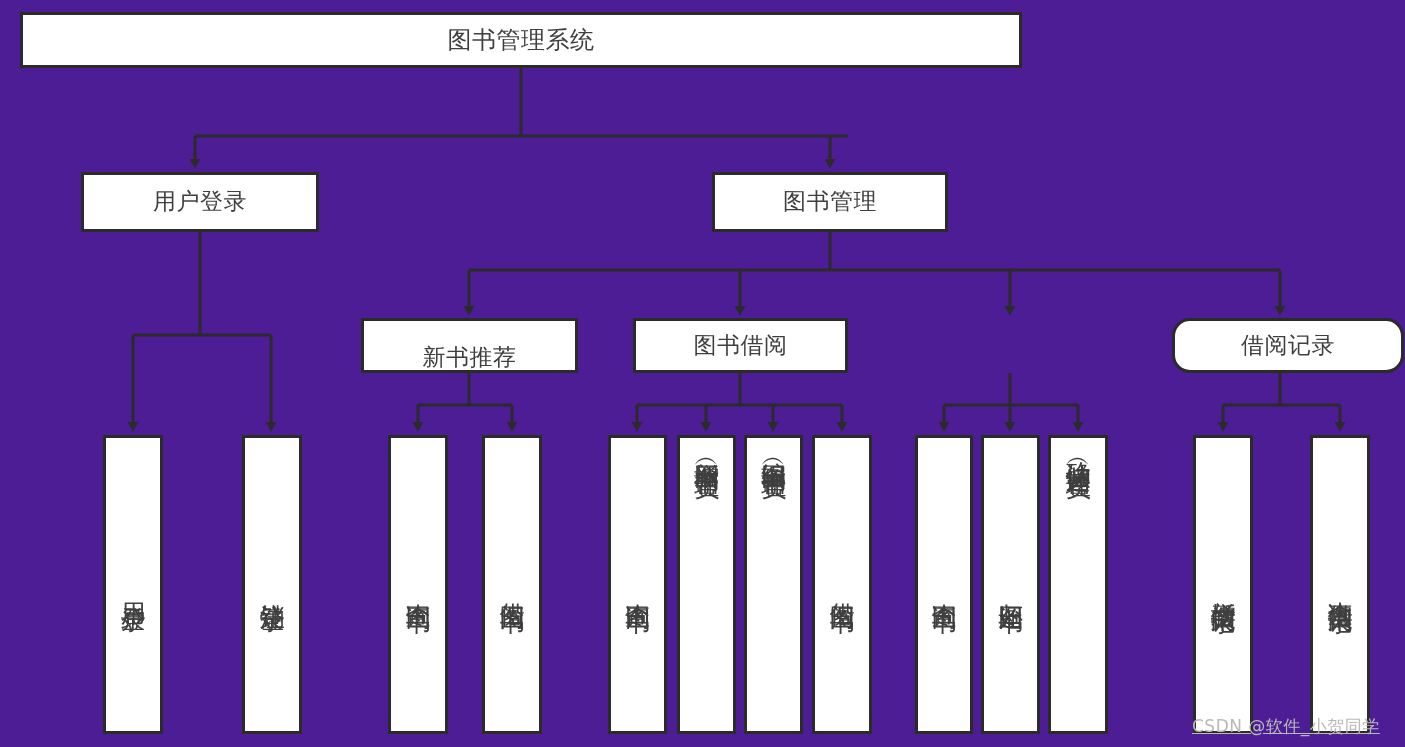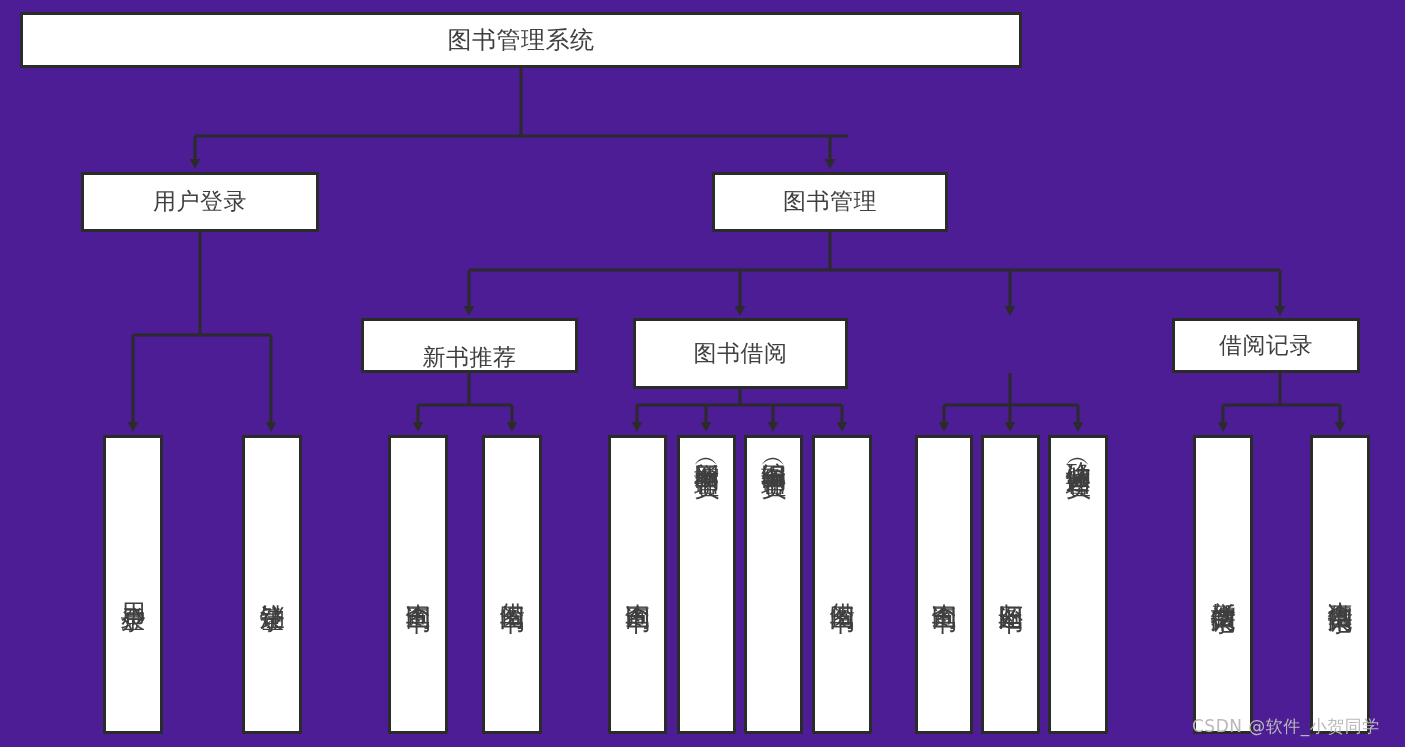--- a/index.html
+++ b/index.html
@@ -69,20 +69,21 @@
   .node.vert.centered {
     align-items: center;
   }
   .watermark {
     position: absolute;
     font-size: 17px;
     color: #b9b9b9;
     white-space: nowrap;
     letter-spacing: 0.5px;
     font-family: "DejaVu Sans", "Liberation Sans", sans-serif;
+    text-decoration: underline;
   }
 </style>
 </head>
 <body>
 
 <div id="diagram-root">
 
   <svg id="edge-layer" viewBox="0 0 1405 747" width="1405" height="747" xmlns="http://www.w3.org/2000/svg">
     <defs>
       <marker id="arrow" markerWidth="10" markerHeight="11" refX="1.2" refY="5.5" orient="auto" markerUnits="userSpaceOnUse">
@@ -140,24 +141,24 @@
   <div class="node horiz" style="left:81px; top:172px; width:238px; height:60px;">
     <span class="node-label">用户登录</span>
   </div>
   <div class="node horiz" style="left:712px; top:172px; width:236px; height:60px;">
     <span class="node-label">图书管理</span>
   </div>
 
   <div class="node horiz" style="left:361px; top:318px; width:217px; height:55px;align-items:flex-end;">
     <span class="node-label">新书推荐</span>
   </div>
-  <div class="node horiz" style="left:633px; top:318px; width:215px; height:71px;">
+  <div class="node horiz" style="left:633px; top:318px; width:215px; height:55px;">
     <span class="node-label">图书借阅</span>
   </div>
-  <div class="node horiz" style="left:1172px; top:318px; width:188px; height:55px;">
+  <div class="node horiz" style="left:1172px; top:318px; width:232px; height:55px;border-radius:18px;">
     <span class="node-label">借阅记录</span>
   </div>
 
   <div class="node vert centered" style="left:103px; top:435px; width:60px; height:299px;">
     <span class="node-label">用户登录</span>
   </div>
   <div class="node vert centered" style="left:242px; top:435px; width:60px; height:299px;">
     <span class="node-label">注销登录</span>
   </div>
 

